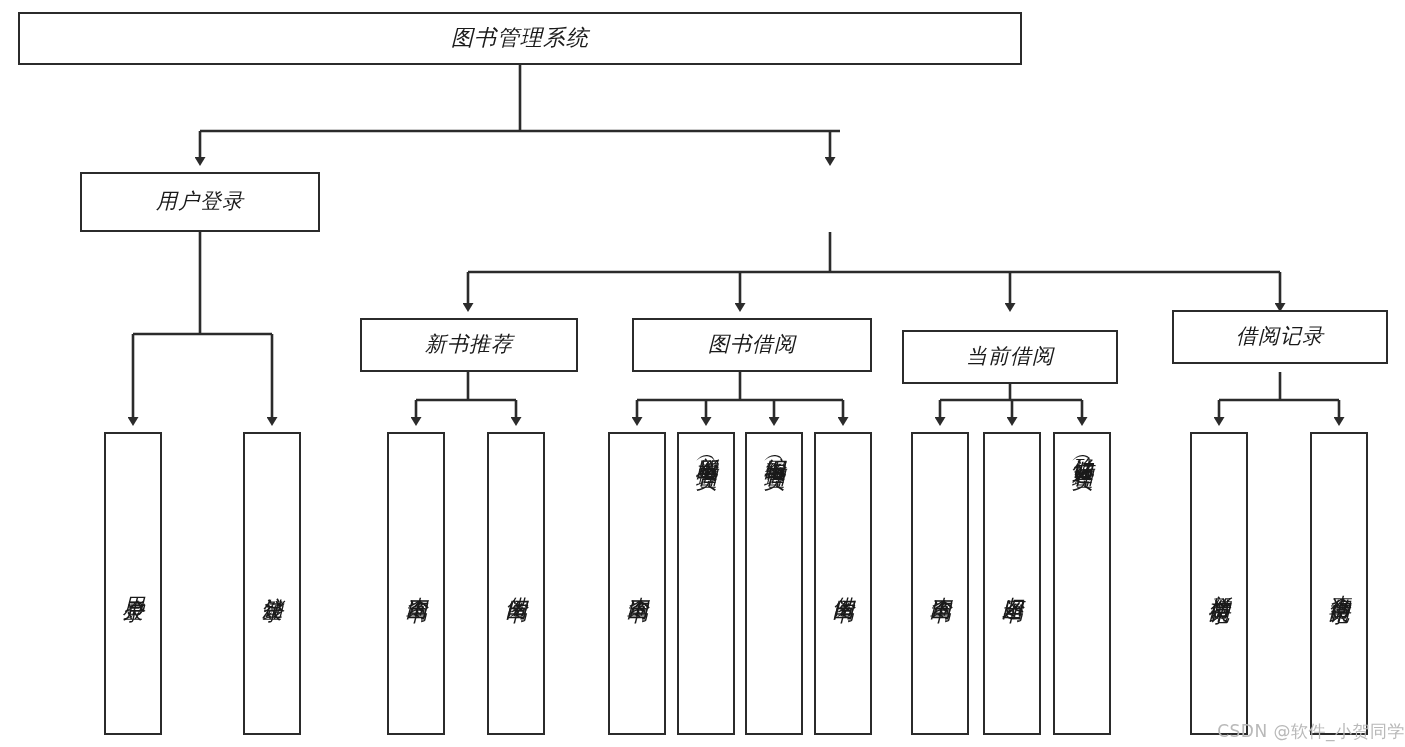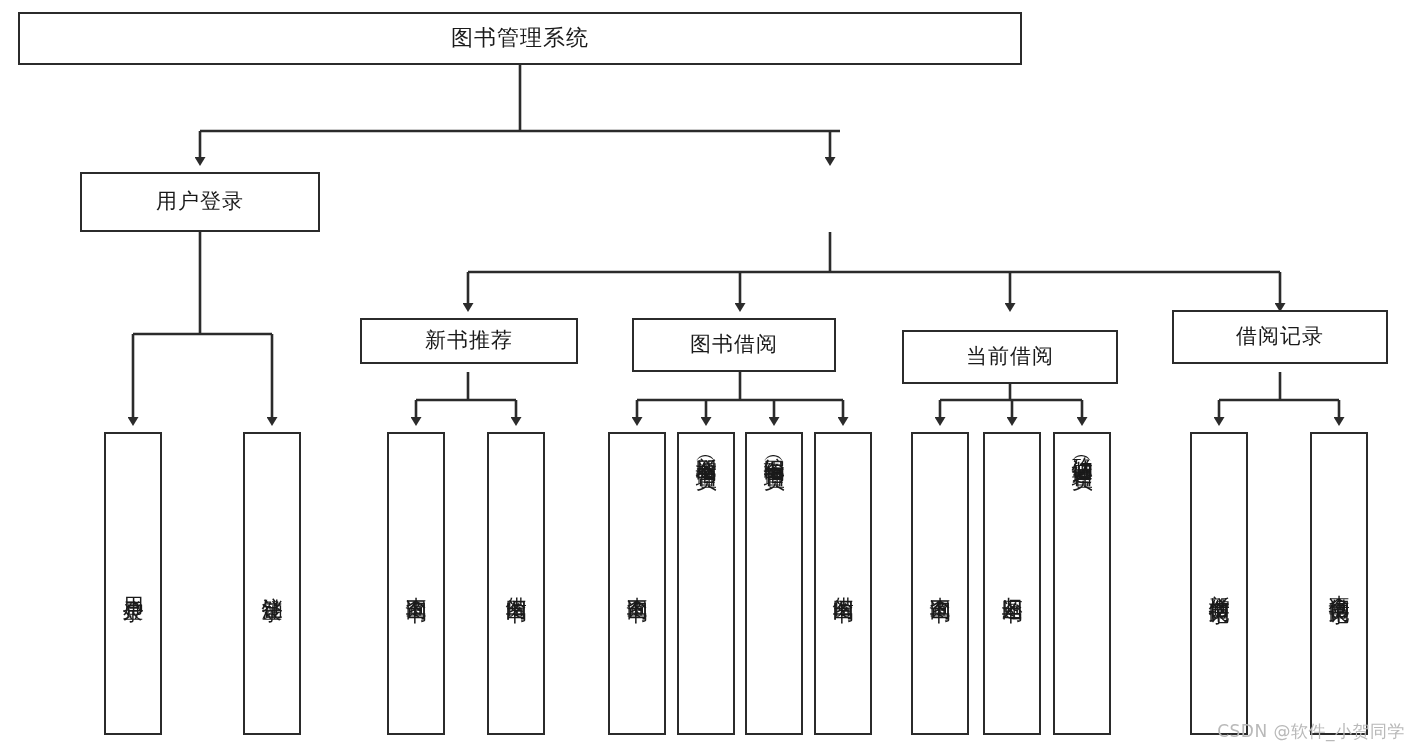--- a/index.html
+++ b/index.html
@@ -28,20 +28,21 @@
   }
   .node {
     position: absolute;
     box-sizing: border-box;
     background: #ffffff;
     border: 2px solid #2b2b2b;
     display: flex;
     align-items: center;
     justify-content: center;
     color: #1a1a1a;
+    font-style: italic;
   }
   .node-h {
     font-size: 21px;
     letter-spacing: 1px;
     line-height: 1.2;
     white-space: nowrap;
   }
   .node-root {
     font-size: 22px;
   }
@@ -130,24 +131,24 @@
   </svg>
 
   <div class="node node-h node-root" style="left:18px; top:12px; width:1004px; height:53px;">
     <span>图书管理系统</span>
   </div>
 
   <div class="node node-h" style="left:80px; top:172px; width:240px; height:60px;">
     <span>用户登录</span>
   </div>
 
-  <div class="node node-h" style="left:360px; top:318px; width:218px; height:46px;">
+  <div class="node node-h" style="left:360px; top:318px; width:218px; height:54px;">
     <span>新书推荐</span>
   </div>
-  <div class="node node-h" style="left:632px; top:318px; width:204px; height:54px;justify-content:center;">
+  <div class="node node-h" style="left:632px; top:318px; width:240px; height:54px;justify-content:center;">
     <span>图书借阅</span>
   </div>
   <div class="node node-h" style="left:902px; top:318px; width:216px; height:54px;margin-top:12px;">
     <span>当前借阅</span>
   </div>
   <div class="node node-h" style="left:1172px; top:310px; width:216px; height:54px;">
     <span>借阅记录</span>
   </div>
 
   <div class="node node-v centered" style="left:104px; top:432px; width:58px; height:303px;">

